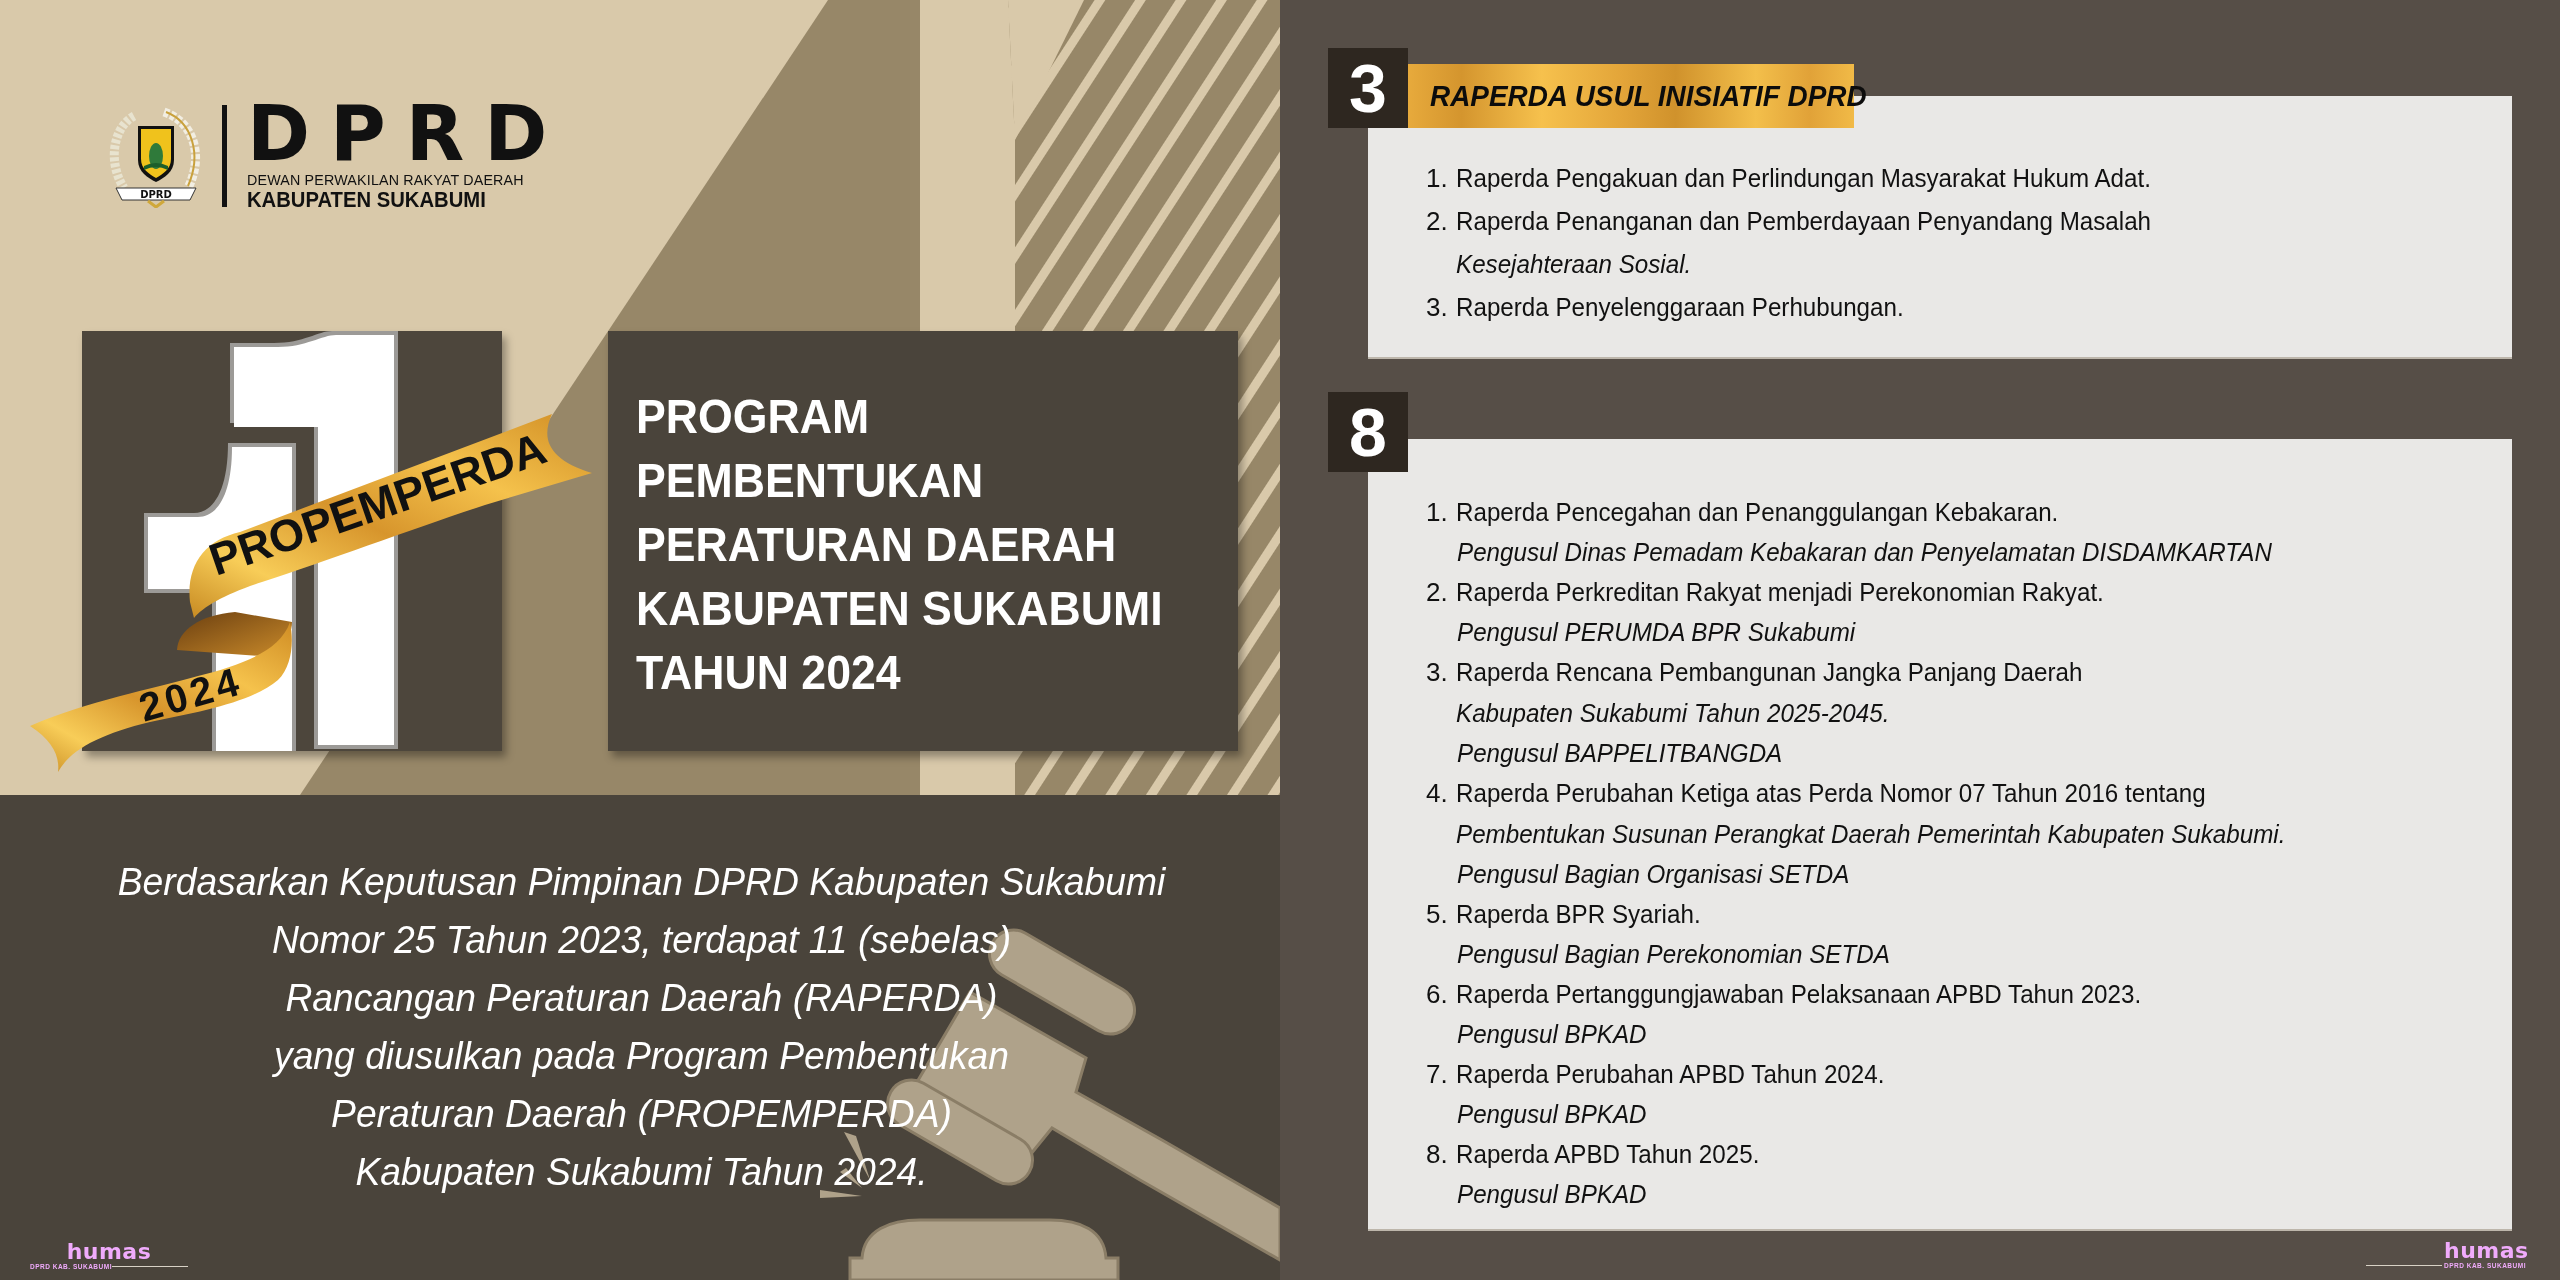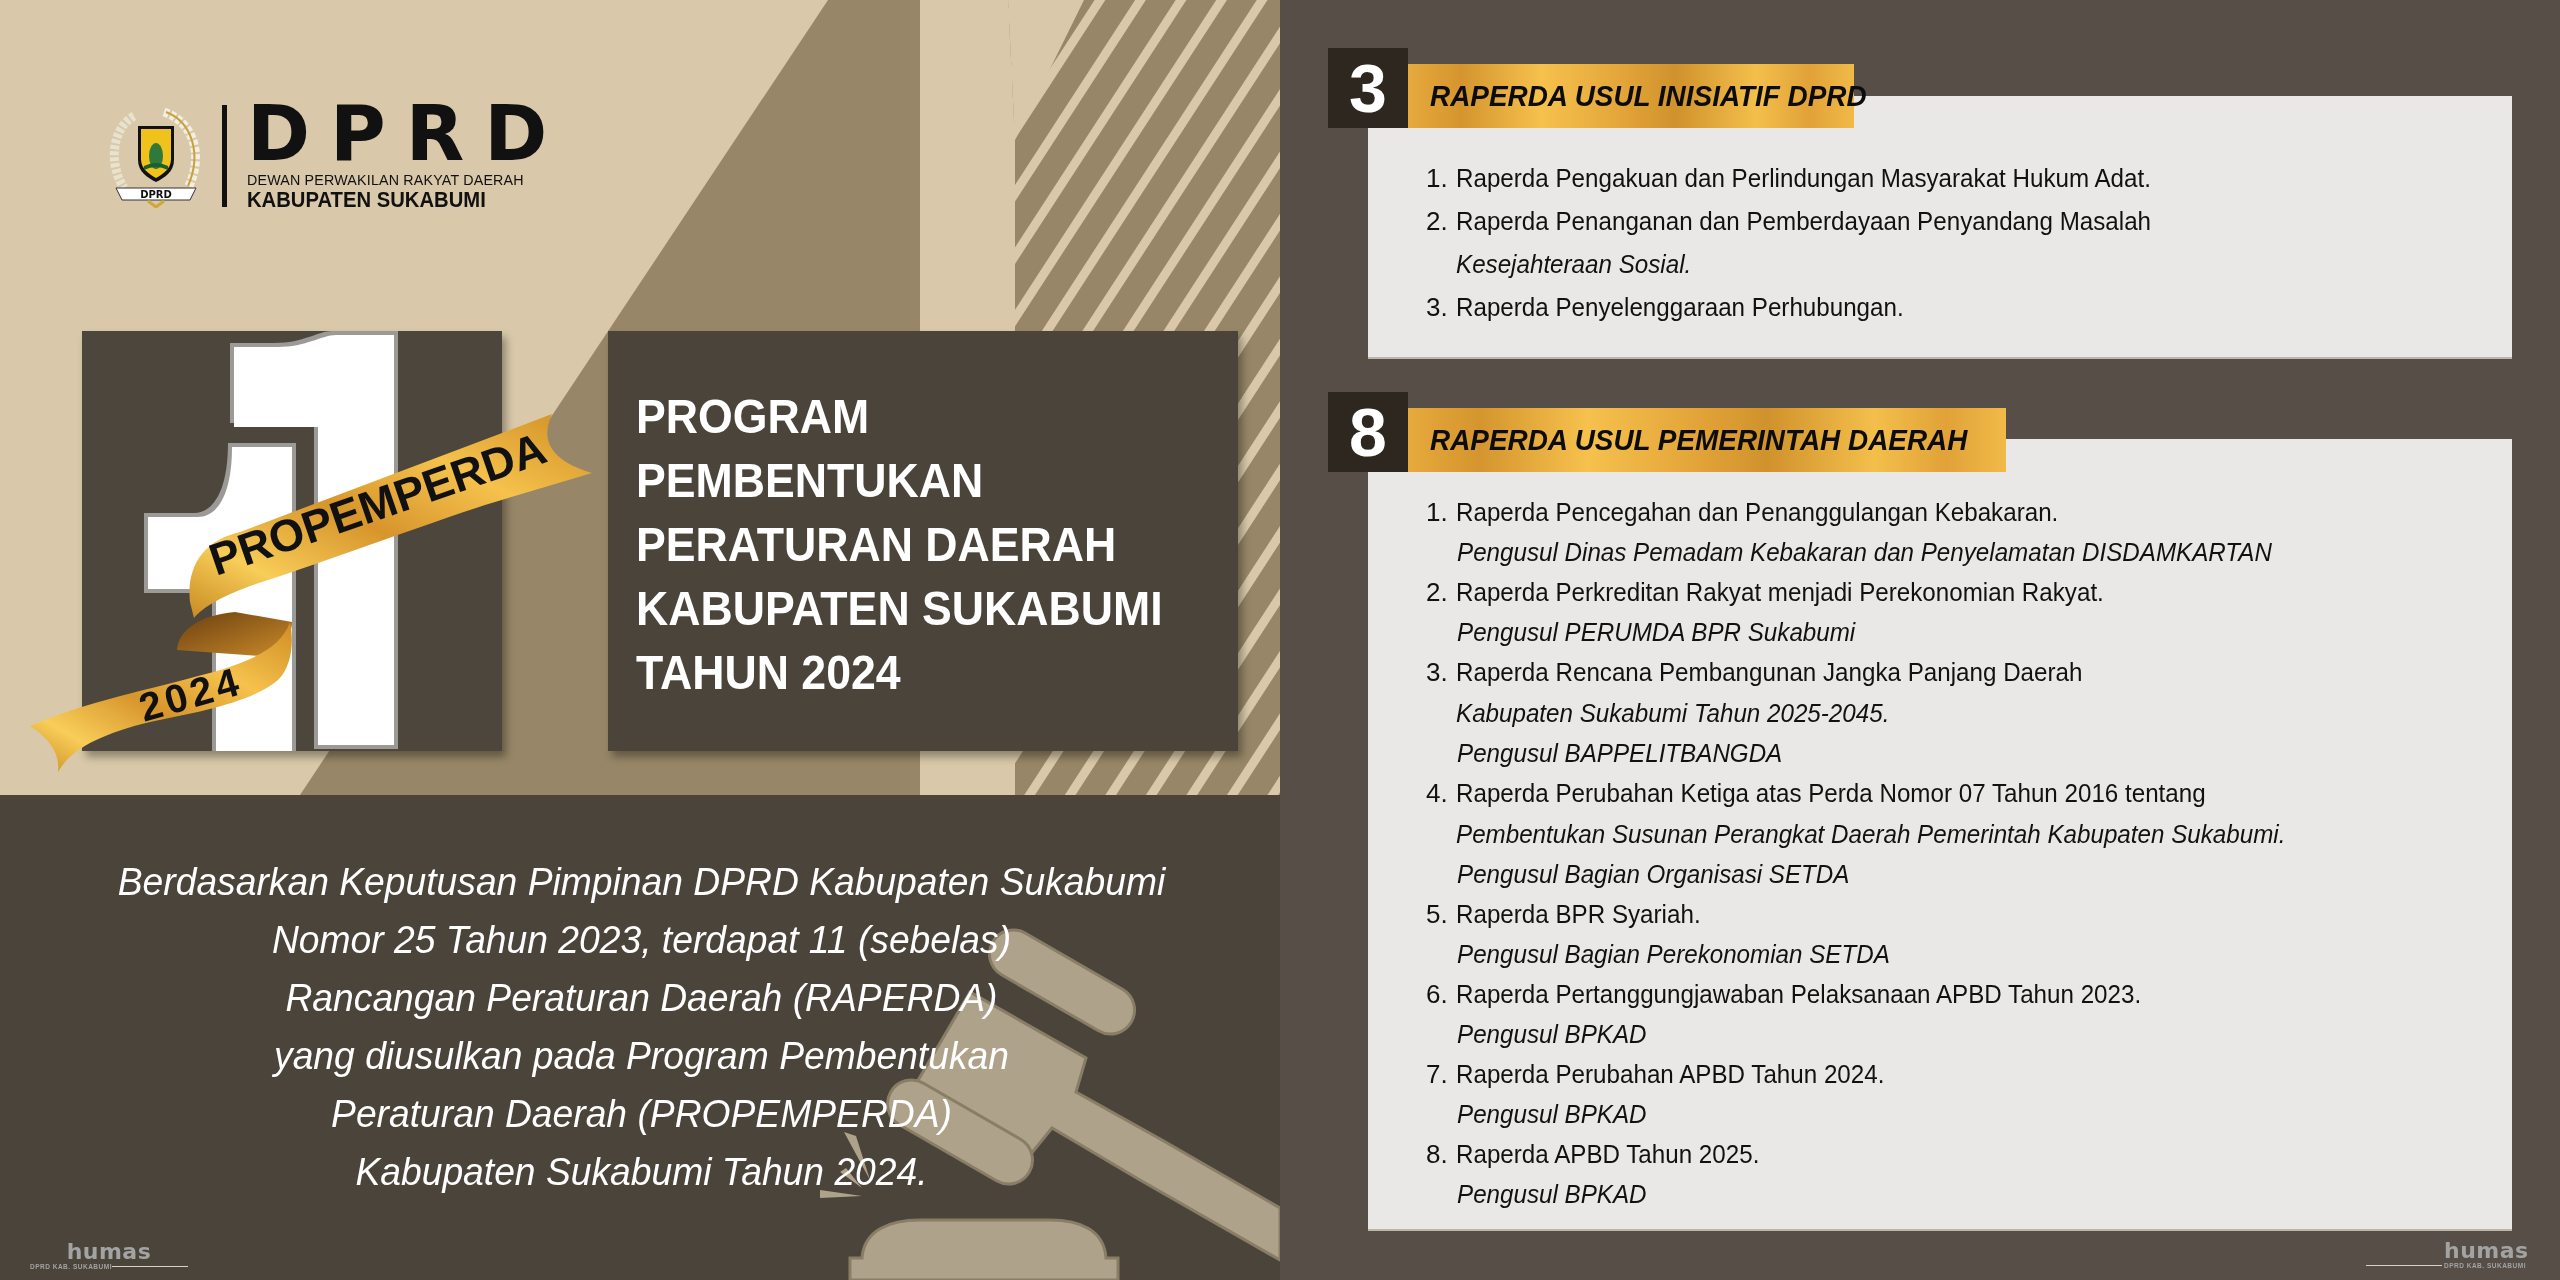--- a/index.html
+++ b/index.html
@@ -23,21 +23,21 @@
   .ribbon-svg { position: absolute; left: 30px; top: 360px; }
 
   .title-box { position: absolute; left: 608px; top: 331px; width: 630px; height: 420px; background: #4a443b; box-shadow: 4px 6px 8px rgba(0,0,0,0.35); padding: 54px 0 8px 28px; }
   .title-line { color: #fff; font-family: "Liberation Sans", sans-serif; font-weight: bold; font-size: 48px; line-height: 64px; white-space: nowrap; transform: scaleX(0.93); transform-origin: left; }
 
   .left-bottom { position: absolute; left: 0; top: 795px; width: 1280px; height: 607px; background: #4a443b; overflow: hidden; text-align: center; }
   .gavel-svg { position: absolute; left: 800px; top: 125px; }
   .desc { position: absolute; left: 78px; top: 58px; width: 1150px; }
   .desc-line { color: #fff; font-family: "Liberation Sans", sans-serif; font-style: italic; font-size: 38px; line-height: 58px; white-space: nowrap; transform: scaleX(0.98); transform-origin: left; }
 
-  .humas { position: absolute; color: #a3a3a3; }
+  .humas { position: absolute; color: #f0abfc; }
   .humas-word { font-family: "DejaVu Sans", sans-serif; font-weight: bold; font-size: 22px; line-height: 22px; letter-spacing: 0.5px; }
   .humas-sub { font-family: "Liberation Sans", sans-serif; font-weight: bold; font-size: 6.5px; letter-spacing: 0.5px; white-space: nowrap; display: flex; align-items: center; }
   .humas-line { height: 1.5px; background: #d8d2c6; width: 76px; }
 
   
   .right { position: absolute; left: 1280px; top: 0; width: 1280px; height: 1280px; background: #564e47; }
 
   .card { position: absolute; background: #e9e8e6; border-bottom: 2px solid #bdb6ab; }
   .card1 { left: 88px; top: 96px; width: 1144px; height: 263px; }
   .card2 { left: 88px; top: 439px; width: 1144px; height: 792px; }
@@ -181,23 +181,20 @@
 <div class="right">
 
   <div class="card card1"></div>
   <div class="num-box" style="left:48px; top:48px;">3</div>
   <div class="gold-bar" style="left:128px; top:64px; width:446px;">
     <span>RAPERDA USUL INISIATIF DPRD</span>
   </div>
 
   <div class="card card2"></div>
   <div class="num-box" style="left:48px; top:392px;">8</div>
-  <div class="gold-bar" style="left:128px; top:408px; width:598px;">
-    <span>RAPERDA USUL PEMERINTAH DAERAH</span>
-  </div>
 </div>
 
 <div class="list list1">
   <div class="li">
     <span class="li-num">1.</span>
     <span class="li-text">Raperda Pengakuan dan Perlindungan Masyarakat Hukum Adat.</span>
   </div>
   <div class="li">
     <span class="li-num">2.</span>
     <span class="li-text">Raperda Penanganan dan Pemberdayaan Penyandang Masalah</span>

